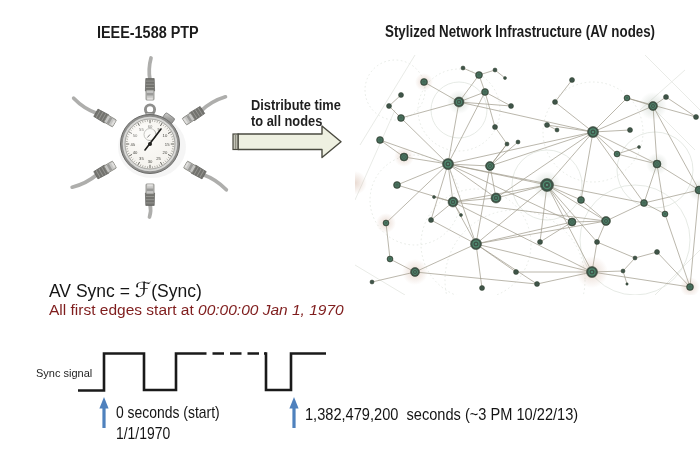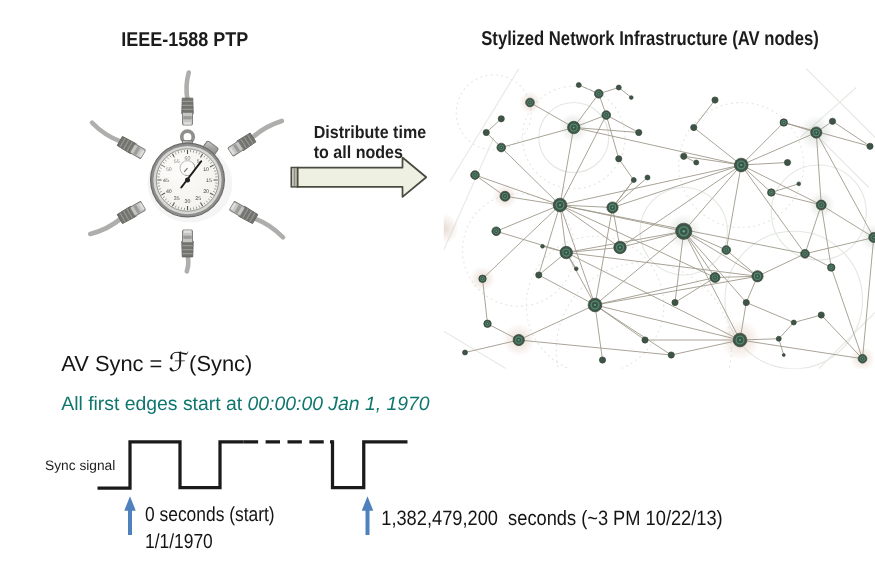--- a/index.html
+++ b/index.html
@@ -7,21 +7,21 @@
          font-family:"Liberation Sans",sans-serif;color:#111;}
   .abs{position:absolute;white-space:nowrap;}
   .title-left{left:97px;top:23.5px;font-size:16px;line-height:18px;font-weight:700;color:#1c1c1c;
               transform:scaleX(0.90);transform-origin:left center;}
   .title-right{left:385px;top:22.9px;font-size:16px;line-height:18px;font-weight:600;color:#1c1c1c;
               transform:scaleX(0.833);transform-origin:left center;}
   .distribute-label{left:251px;top:98.4px;font-size:14px;line-height:15.4px;color:#1f1f1f;font-weight:600;
               transform:scaleX(0.917);transform-origin:left top;}
   .avsync-line{left:49px;top:279.8px;font-size:17.5px;line-height:20px;color:#161616;}
   .avsync-line .scriptf{font-family:"DejaVu Sans",sans-serif;font-size:21px;line-height:20px;font-style:italic;}
-  .edges-line{left:49px;top:315px;font-size:15.5px;line-height:18px;color:#0f766e;}
+  .edges-line{left:49px;top:301px;font-size:15.5px;line-height:18px;color:#7f1d1d;}
   .edges-line .ital{font-style:italic;}
   .sync-label{left:36px;top:365.8px;font-size:11px;line-height:14px;color:#1f1f1f;}
   .ann{color:#141414;}
   .ann1-l1{left:115.7px;top:402.5px;font-size:16.2px;line-height:19px;transform:scaleX(0.86);transform-origin:left top;}
   .ann1-l2{left:115.7px;top:424.2px;font-size:16.2px;line-height:19px;transform:scaleX(0.86);transform-origin:left top;}
   .ann2{left:304.6px;top:404.7px;font-size:16.7px;line-height:19px;white-space:pre;transform:scaleX(0.875);transform-origin:left top;}
   svg{display:block;}
 </style>
 </head>
 <body>

